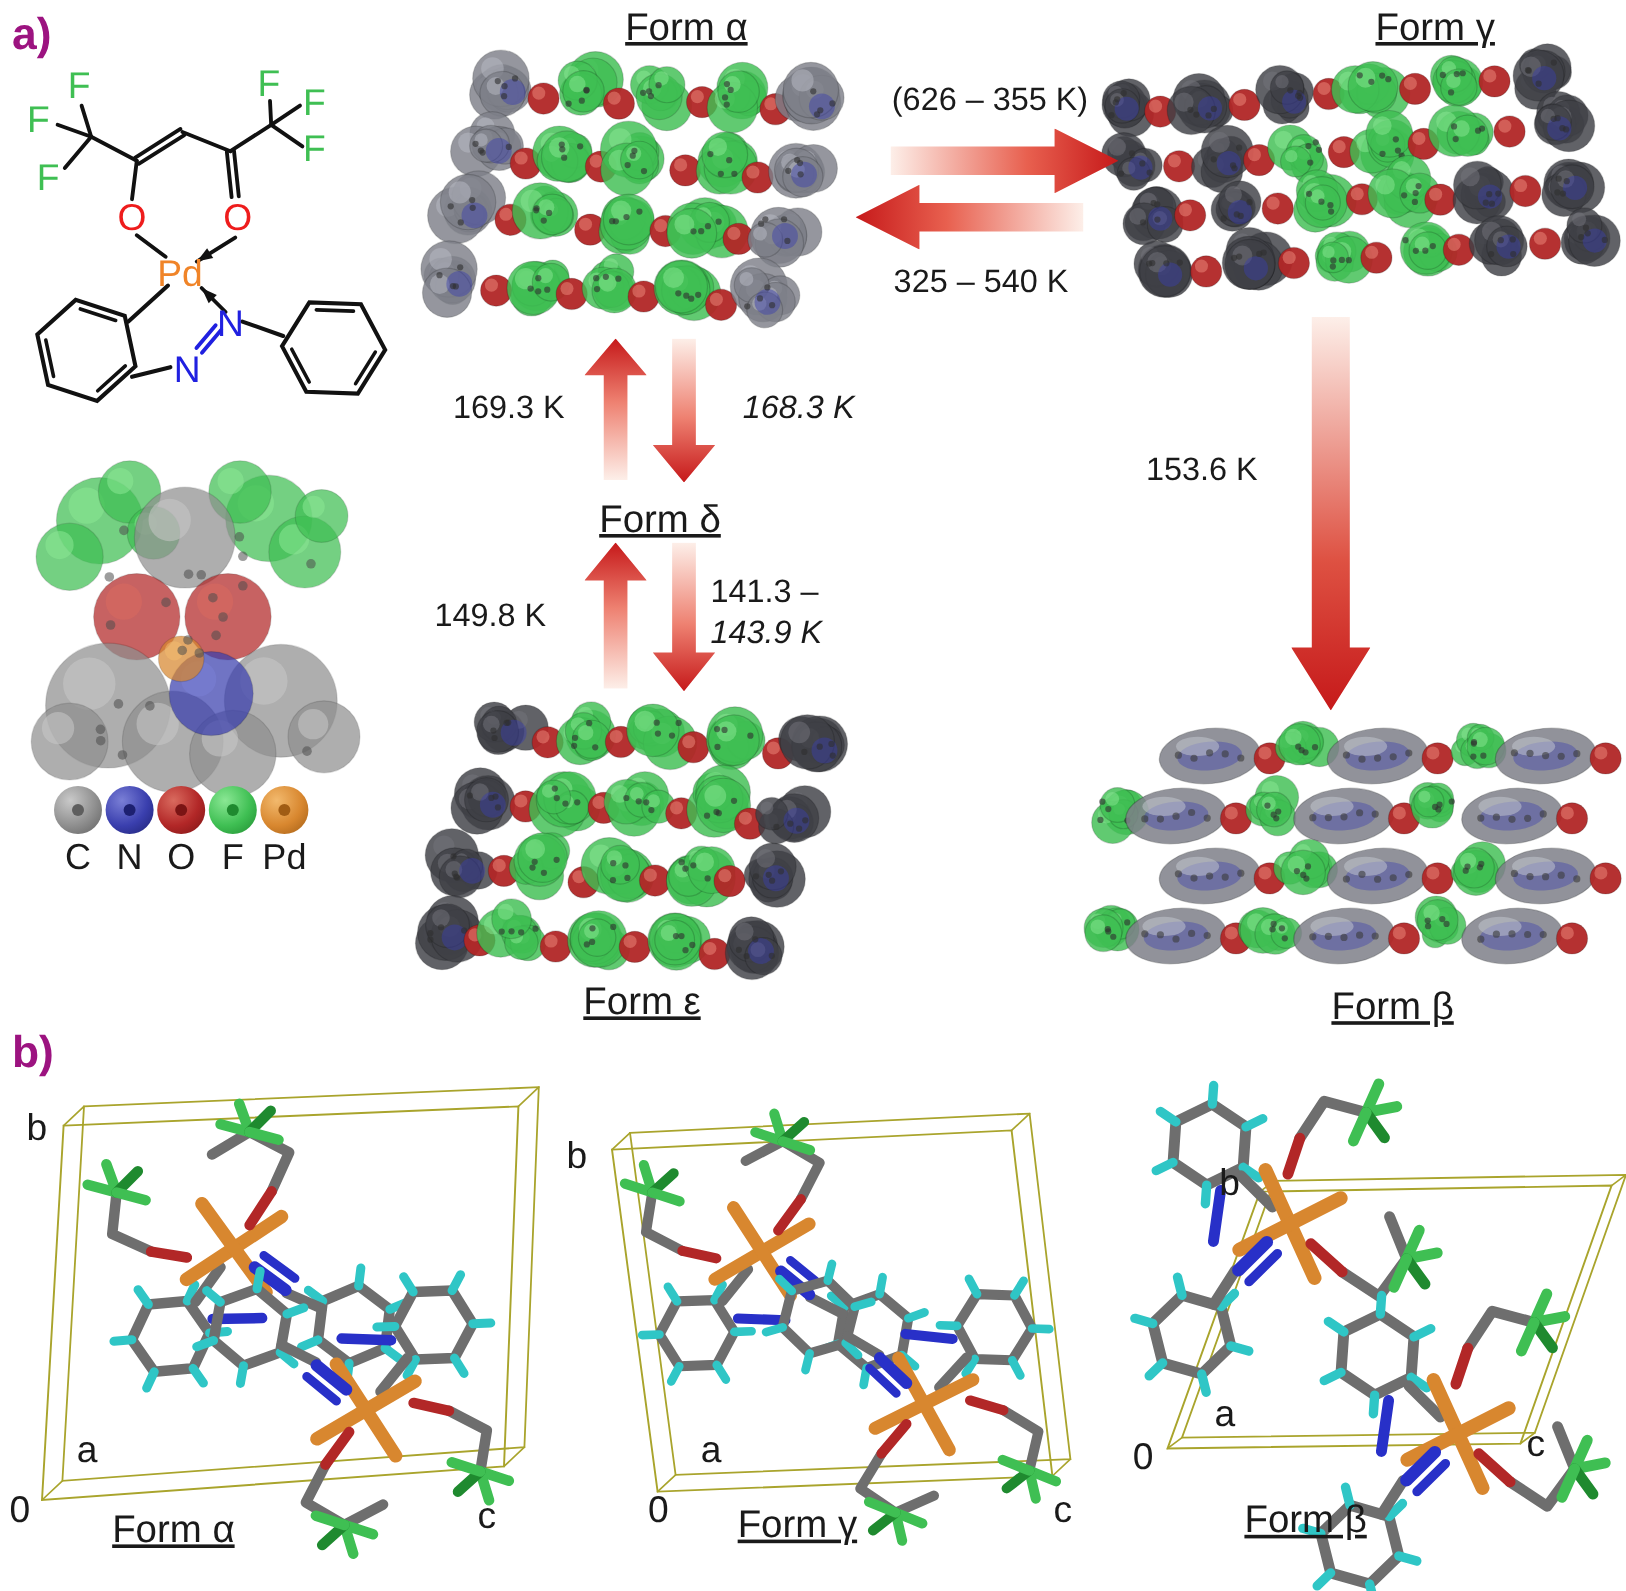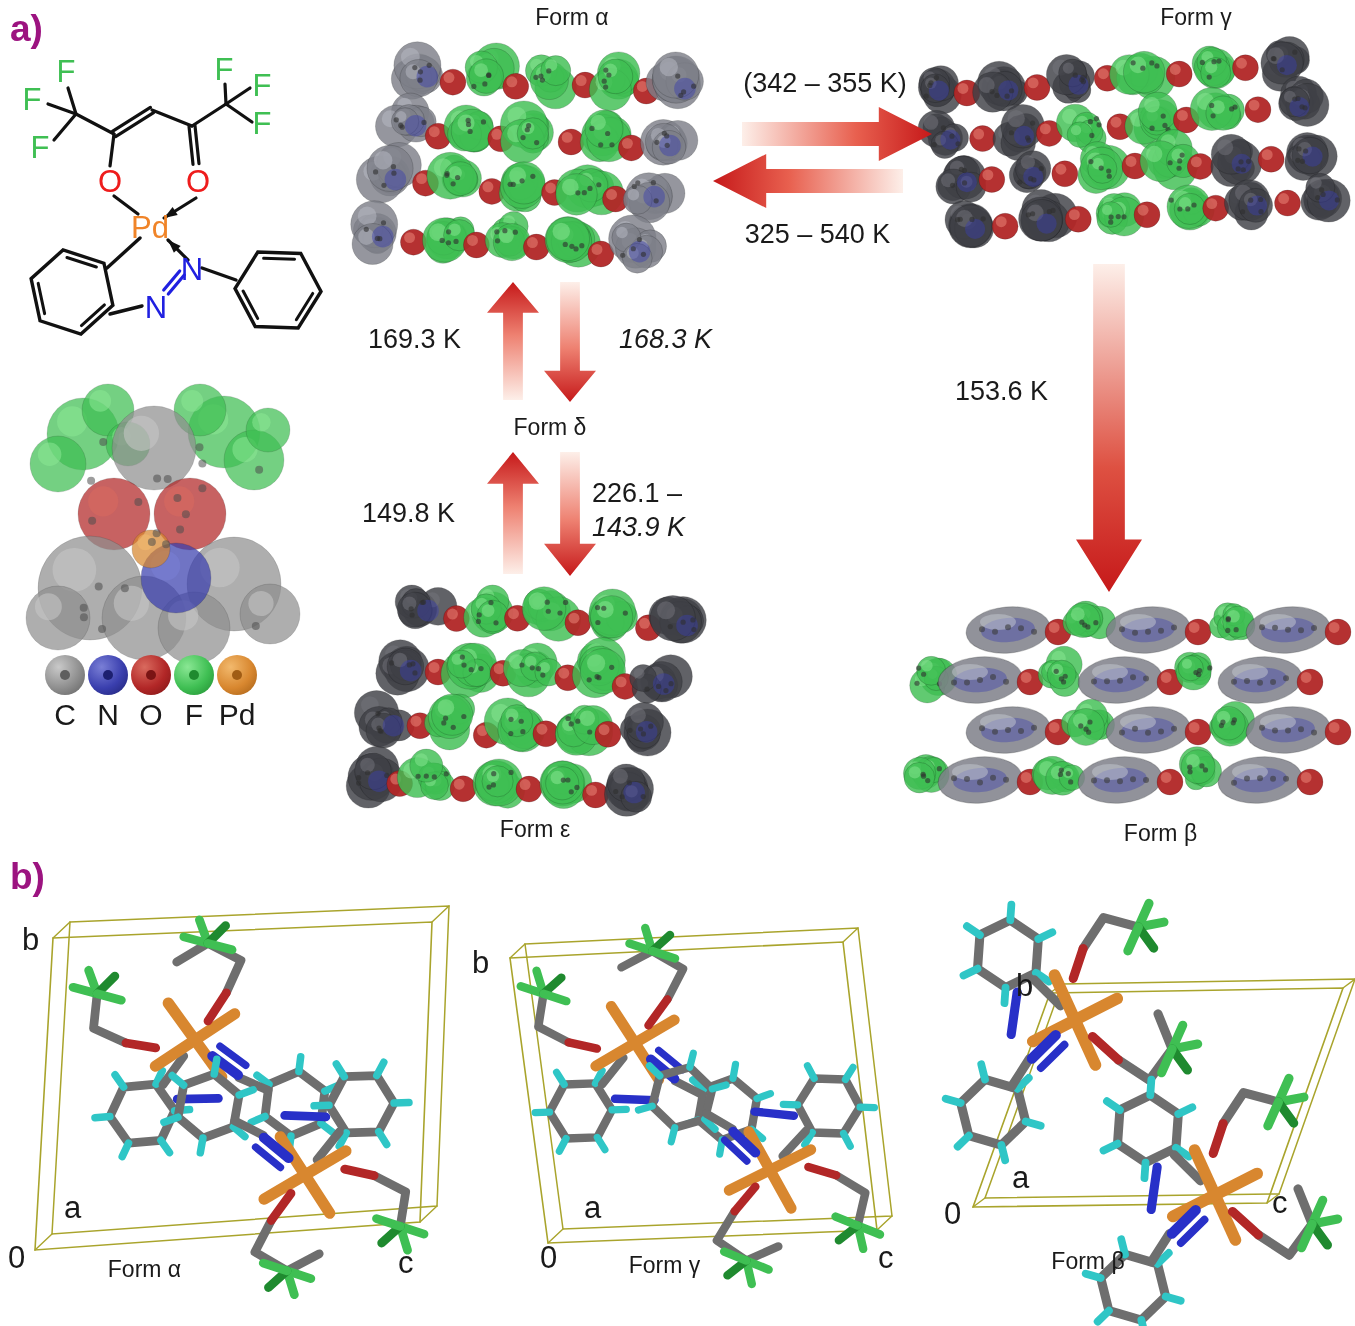--- a/index.html
+++ b/index.html
@@ -1,20 +1,20 @@
 <!DOCTYPE html>
 <html><head>
 <meta charset="utf-8">
 <style>
   html,body{margin:0;padding:0;background:#ffffff;}
   .page{position:relative;width:1355px;height:1326px;background:#fff;overflow:hidden;
         font-family:"Liberation Sans",sans-serif;color:#1a1a1a;}
   .lbl{position:absolute;white-space:nowrap;}
   .panel-letter{font-size:37px;font-weight:bold;color:#9c1380;}
-  .form-label{font-size:23px;text-align:center;}
+  .form-label{font-size:32px;text-align:center;text-decoration:underline;}
   .temp-label{font-size:27px;}
   .axis-label{font-size:31px;}
   .arrow{position:absolute;}
   svg{position:absolute;overflow:visible;}
   
   .ar-right{background:linear-gradient(90deg,#fdefe9 0%,#e8604f 60%,#c6191a 100%);
     clip-path:polygon(0 28%,72% 28%,72% 0,100% 50%,72% 100%,72% 72%,0 72%);}
   .ar-left{background:linear-gradient(90deg,#c6191a 0%,#e8604f 40%,#fdefe9 100%);
     clip-path:polygon(100% 28%,28% 28%,28% 0,0 50%,28% 100%,28% 72%,100% 72%);}
   .ar-up{background:linear-gradient(180deg,#c6191a 0%,#ee8171 45%,#fdefe9 100%);
@@ -1637,26 +1637,26 @@
     </svg>
 
   <div class="arrow ar-right" style="left:742px;top:107px;width:190px;height:54px;"></div>
   <div class="arrow ar-left" style="left:713px;top:154px;width:190px;height:54px;"></div>
   <div class="arrow ar-up" style="left:487px;top:282px;width:52px;height:118px;"></div>
   <div class="arrow ar-down" style="left:544px;top:282px;width:52px;height:120px;"></div>
   <div class="arrow ar-up" style="left:487px;top:452px;width:52px;height:122px;"></div>
   <div class="arrow ar-down" style="left:544px;top:452px;width:52px;height:124px;"></div>
   <div class="arrow ar-longdown" style="left:1076px;top:264px;width:66px;height:328px;"></div>
 
-  <div class="lbl temp-label" style="left:725px;top:68px;width:200px;text-align:center;">(342 – 355 K)</div>
+  <div class="lbl temp-label" style="left:725px;top:68px;width:200px;text-align:center;">(626 – 355 K)</div>
   <div class="lbl temp-label" style="left:725px;top:219px;width:185px;text-align:center;">325 – 540 K</div>
-  <div class="lbl temp-label" style="left:368px;top:324px;width:112px;text-align:left;">169.3 K</div>
+  <div class="lbl temp-label" style="left:368px;top:324px;width:112px;text-align:center;">169.3 K</div>
   <div class="lbl temp-label" style="left:619px;top:324px;width:120px;font-style:italic;">168.3 K</div>
   <div class="lbl temp-label" style="left:362px;top:498px;width:118px;">149.8 K</div>
-  <div class="lbl temp-label" style="left:592px;top:478px;width:130px;">226.1 –</div>
+  <div class="lbl temp-label" style="left:592px;top:478px;width:130px;">141.3 –</div>
   <div class="lbl temp-label" style="left:592px;top:512px;width:130px;font-style:italic;">143.9 K</div>
   <div class="lbl temp-label" style="left:955px;top:376px;width:125px;">153.6 K</div>
 
   <svg id="cell1" style="left:5px;top:885px;" width="460" height="441">
       <polygon points="65,37 444,21 432,321 47,349" fill="none" stroke="#a9a42c" stroke-width="1.5"></polygon>
       <polygon points="48,53 427,37 415,337 30,365" fill="none" stroke="#a9a42c" stroke-width="1.6"></polygon>
       <line x1="48" y1="53" x2="65" y2="37" stroke="#a9a42c" stroke-width="1.4" stroke-linecap="round" opacity="1"></line>
       <line x1="427" y1="37" x2="444" y2="21" stroke="#a9a42c" stroke-width="1.4" stroke-linecap="round" opacity="1"></line>
       <line x1="415" y1="337" x2="432" y2="321" stroke="#a9a42c" stroke-width="1.4" stroke-linecap="round" opacity="1"></line>
       <line x1="30" y1="365" x2="47" y2="349" stroke="#a9a42c" stroke-width="1.4" stroke-linecap="round" opacity="1"></line>

